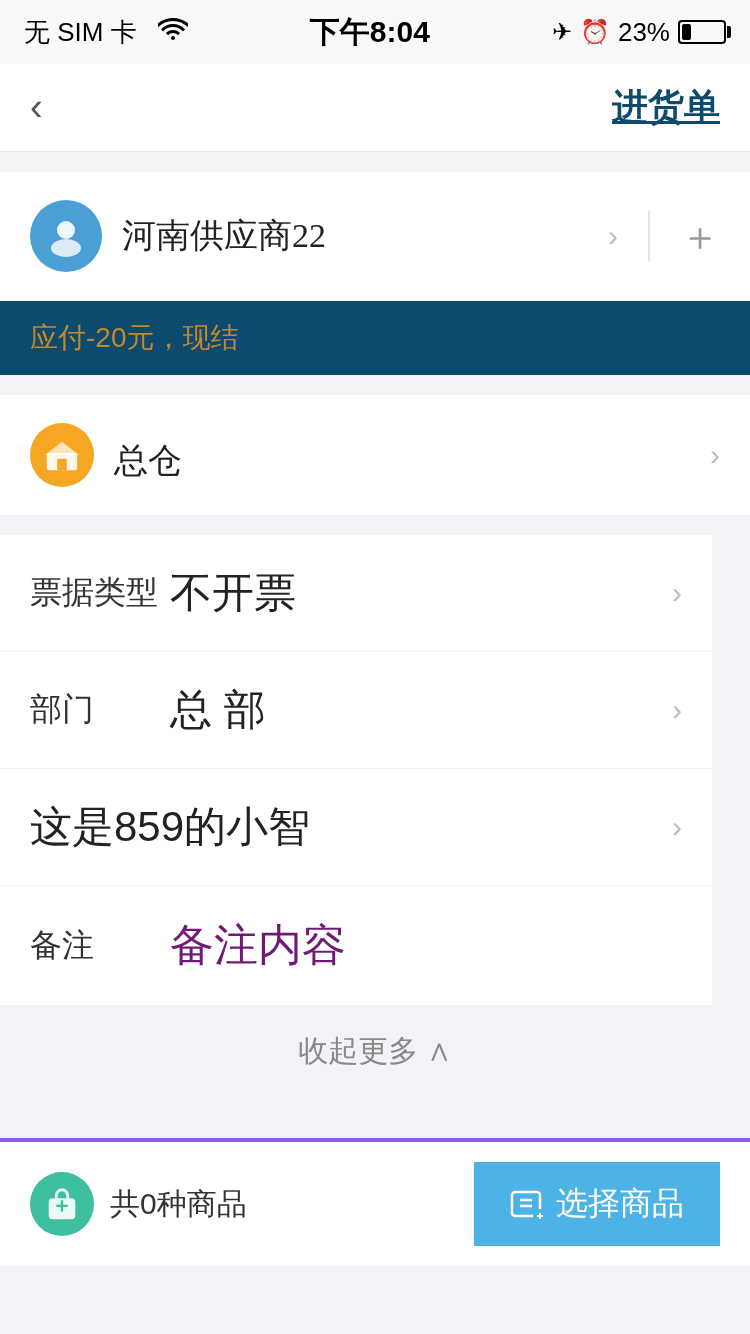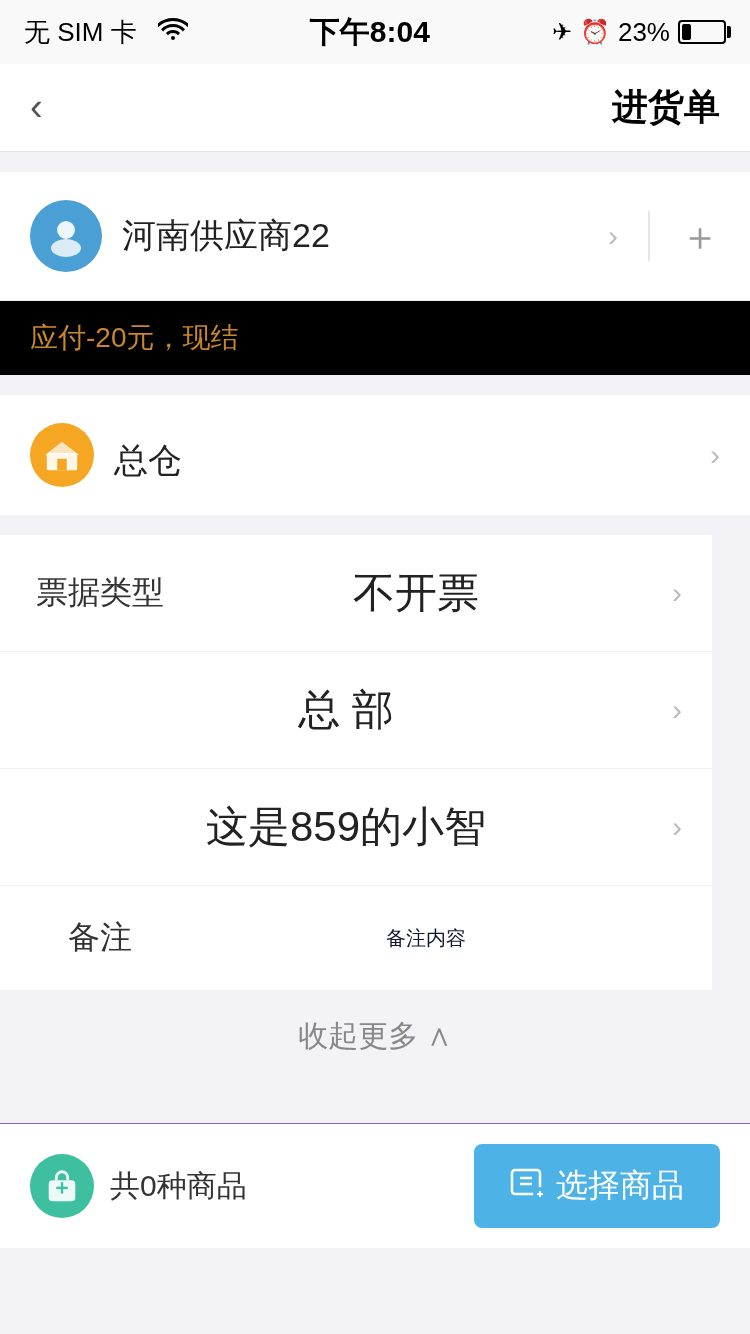--- a/index.html
+++ b/index.html
@@ -65,21 +65,22 @@
     }
     .nav-back {
       font-size: 40px;
       color: #333;
       cursor: pointer;
       width: 60px;
     }
     .nav-title {
       font-size: 36px;
       font-weight: 600;
-      color: #000000;
+      color: #0c4a6e;
+      text-decoration: underline;
     }
     .nav-action {
       font-size: 32px;
       color: #333;
       cursor: pointer;
     }
 
     
     .section-gap {
       height: 20px;
@@ -106,41 +107,42 @@
       display: flex; align-items: center; justify-content: center;
       margin-right: 20px;
       flex-shrink: 0;
       overflow: hidden;
     }
     .supplier-avatar svg { width: 48px; height: 48px; }
     .supplier-name {
       flex: 1;
       font-size: 34px;
       color: #222;
+      font-family: Liberation Serif, serif;
     }
     .chevron-icon {
       color: #bbb;
       font-size: 30px;
       margin-right: 30px;
     }
     .supplier-divider {
       width: 2px;
       height: 50px;
       background: #e5e5e5;
       margin-right: 30px;
     }
     .add-icon {
       font-size: 40px;
       color: #999;
       cursor: pointer;
     }
 
     
     .notice-banner {
-      background: #000000;
+      background: #0c4a6e;
       padding: 18px 30px;
       font-size: 28px;
       color: #c8872a;
     }
 
     
     .warehouse-row {
       display: flex;
       align-items: center;
       padding: 28px 30px;
@@ -158,21 +160,20 @@
       flex: 1;
       font-size: 34px;
       color: #222;
       margin-top: 12px;
     }
 
     
     .form-section {
       background: #fff;
       width: 712px;
-      text-align: center;
     }
     .form-row {
       display: flex;
       align-items: center;
       padding: 30px 30px;
       border-bottom: 1px solid #f0f0f0;
       min-height: 90px;
     }
     .form-row:last-child {
       border-bottom: none;
@@ -183,22 +184,22 @@
       width: 140px;
       flex-shrink: 0;
     }
     .form-value {
       flex: 1;
       font-size: 42px;
       color: #222;
     }
     .form-placeholder {
       flex: 1;
-      font-size: 20px;
-      color: #0f172a;
+      font-size: 44px;
+      color: #701a75;
     }
     .form-chevron {
       color: #bbb;
       font-size: 30px;
       margin-left: 10px;
     }
 
     
     .collapse-row {
       background: #f2f2f7;
@@ -212,21 +213,21 @@
       gap: 8px;
     }
 
     
     .bottom-bar {
       background: #fff;
       display: flex;
       align-items: center;
       justify-content: space-between;
       padding: 20px 30px;
-      border-top: 1px solid #8b5cf6;
+      border-top: 4px solid #8b5cf6;
       margin-top: 20px;
     }
     .product-count-wrap {
       display: flex;
       align-items: center;
       gap: 16px;
     }
     .product-bag-icon {
       width: 64px; height: 64px;
       border-radius: 50%;
@@ -235,24 +236,25 @@
     }
     .product-bag-icon svg { width: 38px; height: 38px; }
     .product-count-text {
       font-size: 30px;
       color: #333;
     }
     .select-product-btn {
       background: #4db3e6;
       color: #fff;
       border: none;
-      border-radius: 8px;
+      border-radius: 0;
       padding: 20px 36px;
       font-size: 32px;
       display: flex;
+      align-items: center;
       gap: 10px;
       cursor: pointer;
     }
     .select-product-btn svg { width: 36px; height: 36px; }
 
     
     .page-bg-fill {
       background: #f2f2f7;
       flex: 1;
       min-height: 300px;
@@ -329,20 +331,21 @@
 
 <div class="form-section">
 
   <div class="form-row">
     <span class="form-label">票据类型</span>
     <span class="form-value">不开票</span>
     <span class="form-chevron">›</span>
   </div>
 
   <div class="form-row">
+    <span class="form-label">部门</span>
     <span class="form-value">总 部</span>
     <span class="form-chevron">›</span>
   </div>
 
   <div class="form-row">
     <span class="form-value">这是859的小智</span>
     <span class="form-chevron">›</span>
   </div>
 
   <div class="form-row">

